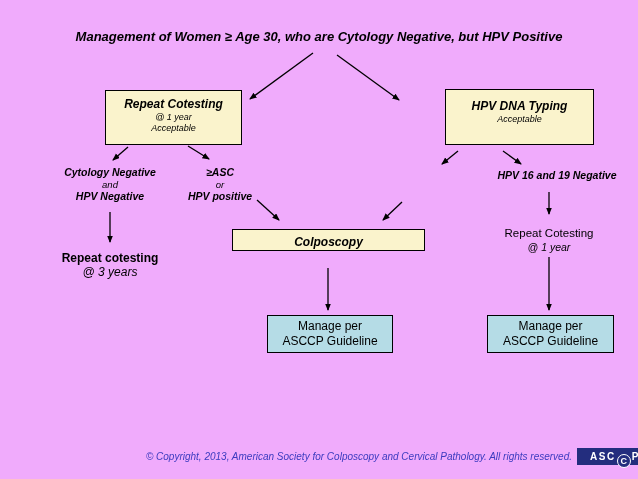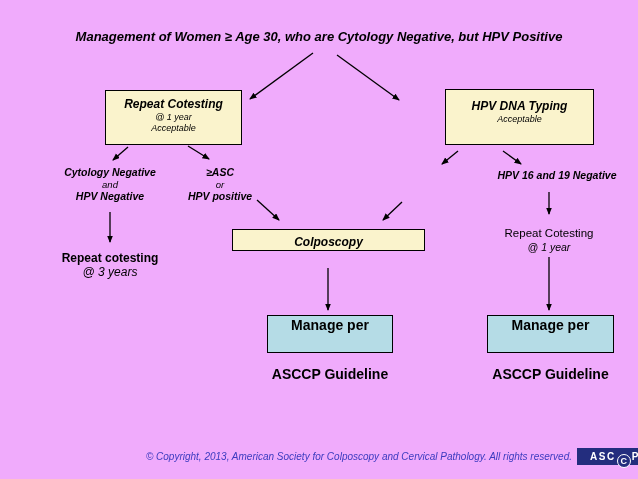--- a/index.html
+++ b/index.html
@@ -55,24 +55,23 @@
 
   #box-repeat-cotesting { left: 105px; top: 90px; width: 137px; height: 55px; padding-top: 7px; }
   #box-hpv-typing       { left: 413px; top: 89px; width: 149px; height: 56px; padding-top: 10px; margin-left: 32px; }
   #box-colposcopy       { left: 232px; top: 229px; width: 193px; height: 22px;
                           display: flex; align-items: flex-end; justify-content: center; }
   #box-manage-left      { left: 267px; top: 315px; width: 126px; height: 38px;
                           display: flex; flex-direction: column; justify-content: center; }
   #box-manage-right     { left: 487px; top: 315px; width: 127px; height: 38px;
                           display: flex; flex-direction: column; justify-content: center; }
   .manage-line {
-    font-size: 14px;
-    font-weight: bold;
+    font-size: 12px;
+    font-weight: normal;
     line-height: 1.25;
-    margin-top: 32px;
   }
 
   .flow-label { text-align: center; color: #000; }
   .lbl-strong { font-size: 10.5px; font-weight: bold; font-style: italic; line-height: 1.2; }
   .lbl-soft   { font-size: 9.5px;  font-style: italic; line-height: 1.2; }
 
   #label-cyt     { left: 25px;  top: 166px; width: 170px; }
   #label-asc     { left: 160px; top: 166px; width: 120px; }
   #label-16or18  { left: 339px; top: 169px; width: 152px; }
   #label-16and18 { left: 481px; top: 169px; width: 152px; }

